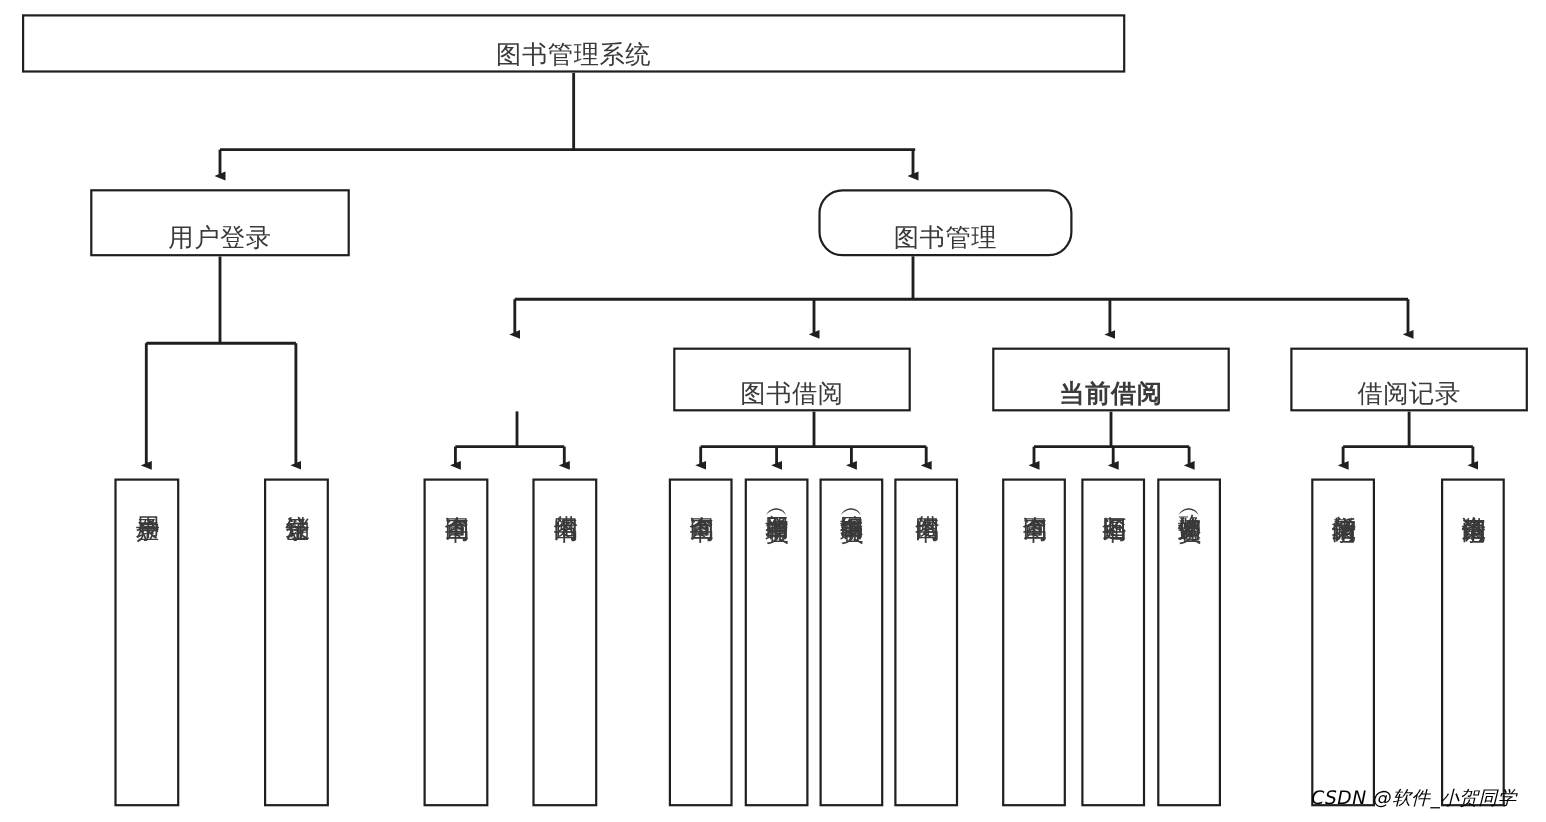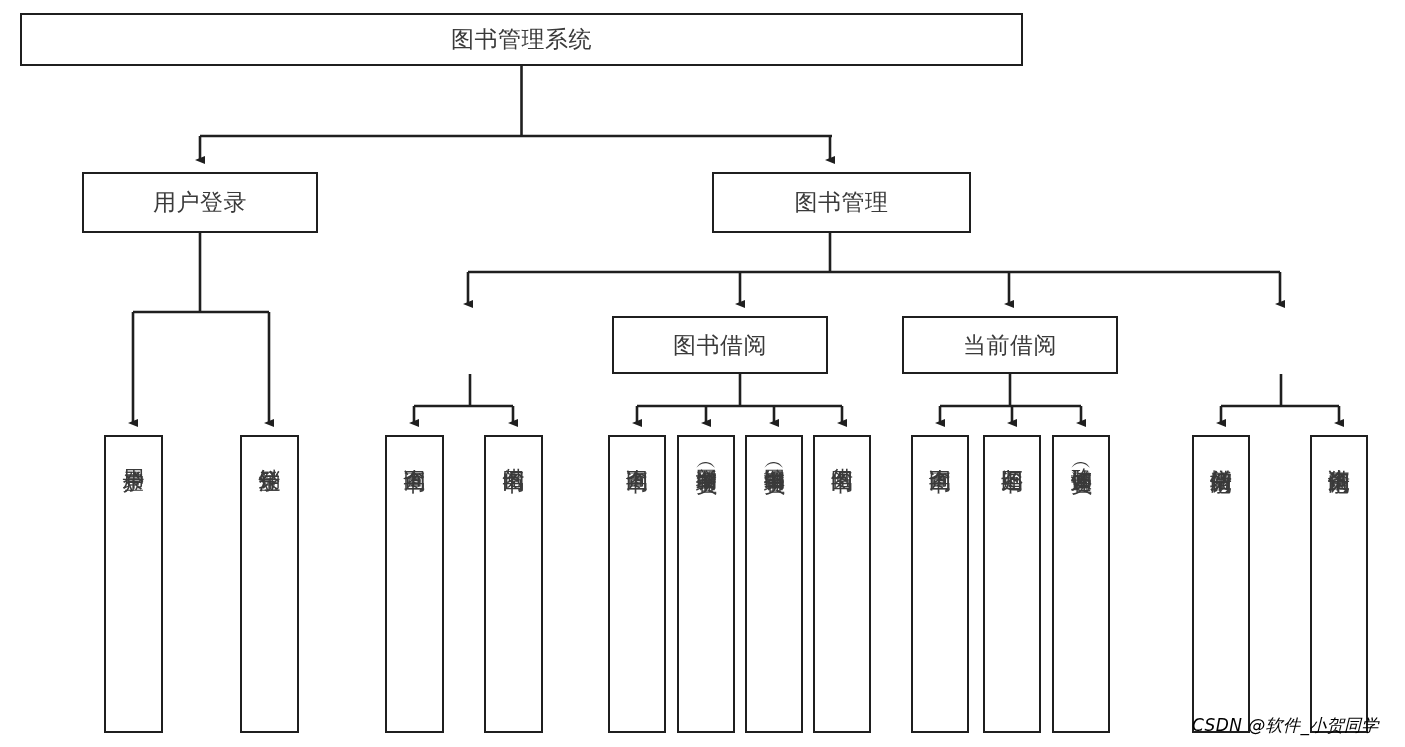--- a/index.html
+++ b/index.html
@@ -25,21 +25,21 @@
     width: 1405px;
     height: 747px;
     pointer-events: none;
   }
   .node {
     position: absolute;
     box-sizing: border-box;
     border: 2.5px solid #1f1f1f;
     background: #ffffff;
     display: flex;
-    align-items: center;
+    align-items: flex-end;
     justify-content: center;
     color: #3b3b3b;
     text-align: center;
     z-index: 2;
   }
   .node .label {
     display: block;
     line-height: 1.22;
     letter-spacing: 0.5px;
     color: #3a3a3a;
@@ -129,29 +129,32 @@
     </g>
   </svg>
 
   <div class="node horiz" style="left: 20px; top: 13px; width: 1003px; height: 53px;">
     <span class="label">图书管理系统</span>
   </div>
 
   <div class="node horiz" style="left: 82px; top: 172px; width: 236px; height: 61px;">
     <span class="label">用户登录</span>
   </div>
-  <div class="node horiz" style="left: 712px; top: 172px; width: 259px; height: 61px;">
+  <div class="node horiz" style="left: 744px; top: 172px; width: 231px; height: 61px; border-radius: 22px;">
     <span class="label">图书管理</span>
   </div>
 
   <div class="node horiz" style="left: 612px; top: 316px; width: 216px; height: 58px;">
     <span class="label">图书借阅</span>
   </div>
-  <div class="node horiz" style="left: 902px; top: 316px; width: 216px; height: 58px;">
+  <div class="node horiz" style="left: 902px; top: 316px; width: 216px; height: 58px; font-weight: bold;">
     <span class="label">当前借阅</span>
+  </div>
+  <div class="node horiz" style="left: 1173px; top: 316px; width: 216px; height: 58px;">
+    <span class="label">借阅记录</span>
   </div>
 
   <div class="node vert" style="left: 104px; top: 435px; width: 59px; height: 298px;">
     <span class="label">用户登录</span>
   </div>
   <div class="node vert" style="left: 240px; top: 435px; width: 59px; height: 298px;">
     <span class="label">注销登录</span>
   </div>
   <div class="node vert" style="left: 385px; top: 435px; width: 59px; height: 298px;">
     <span class="label">查询图书</span>

